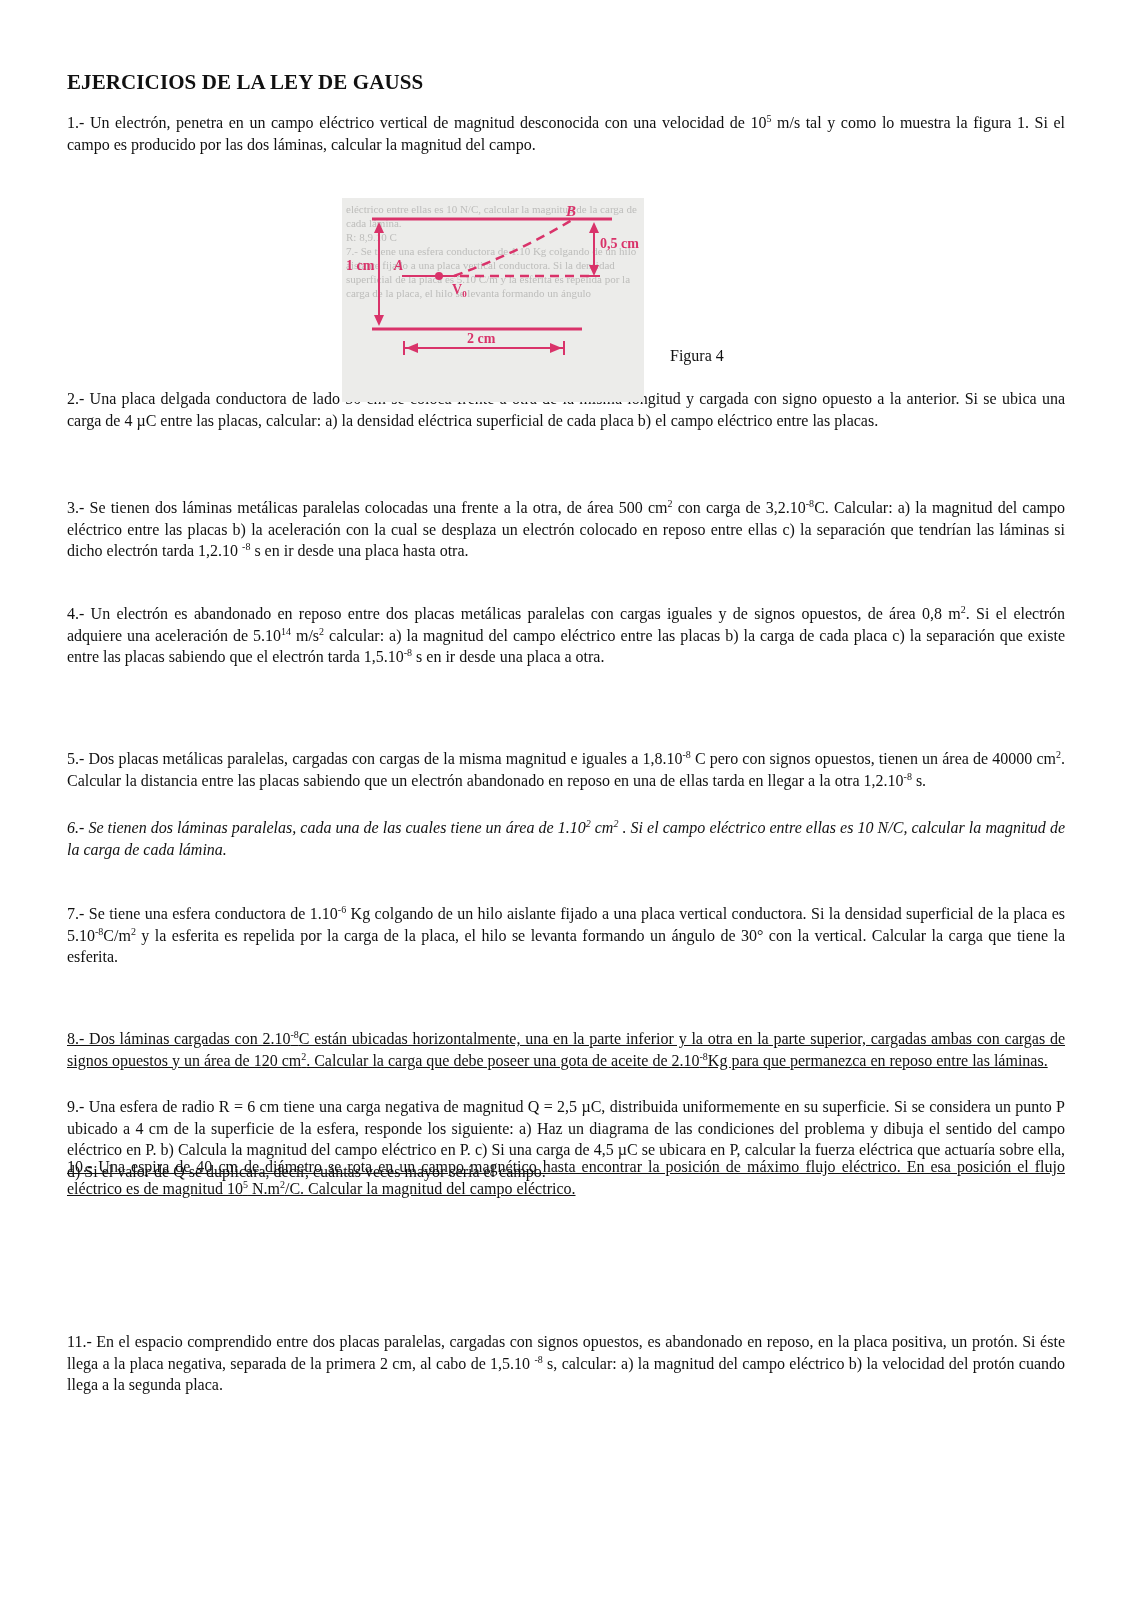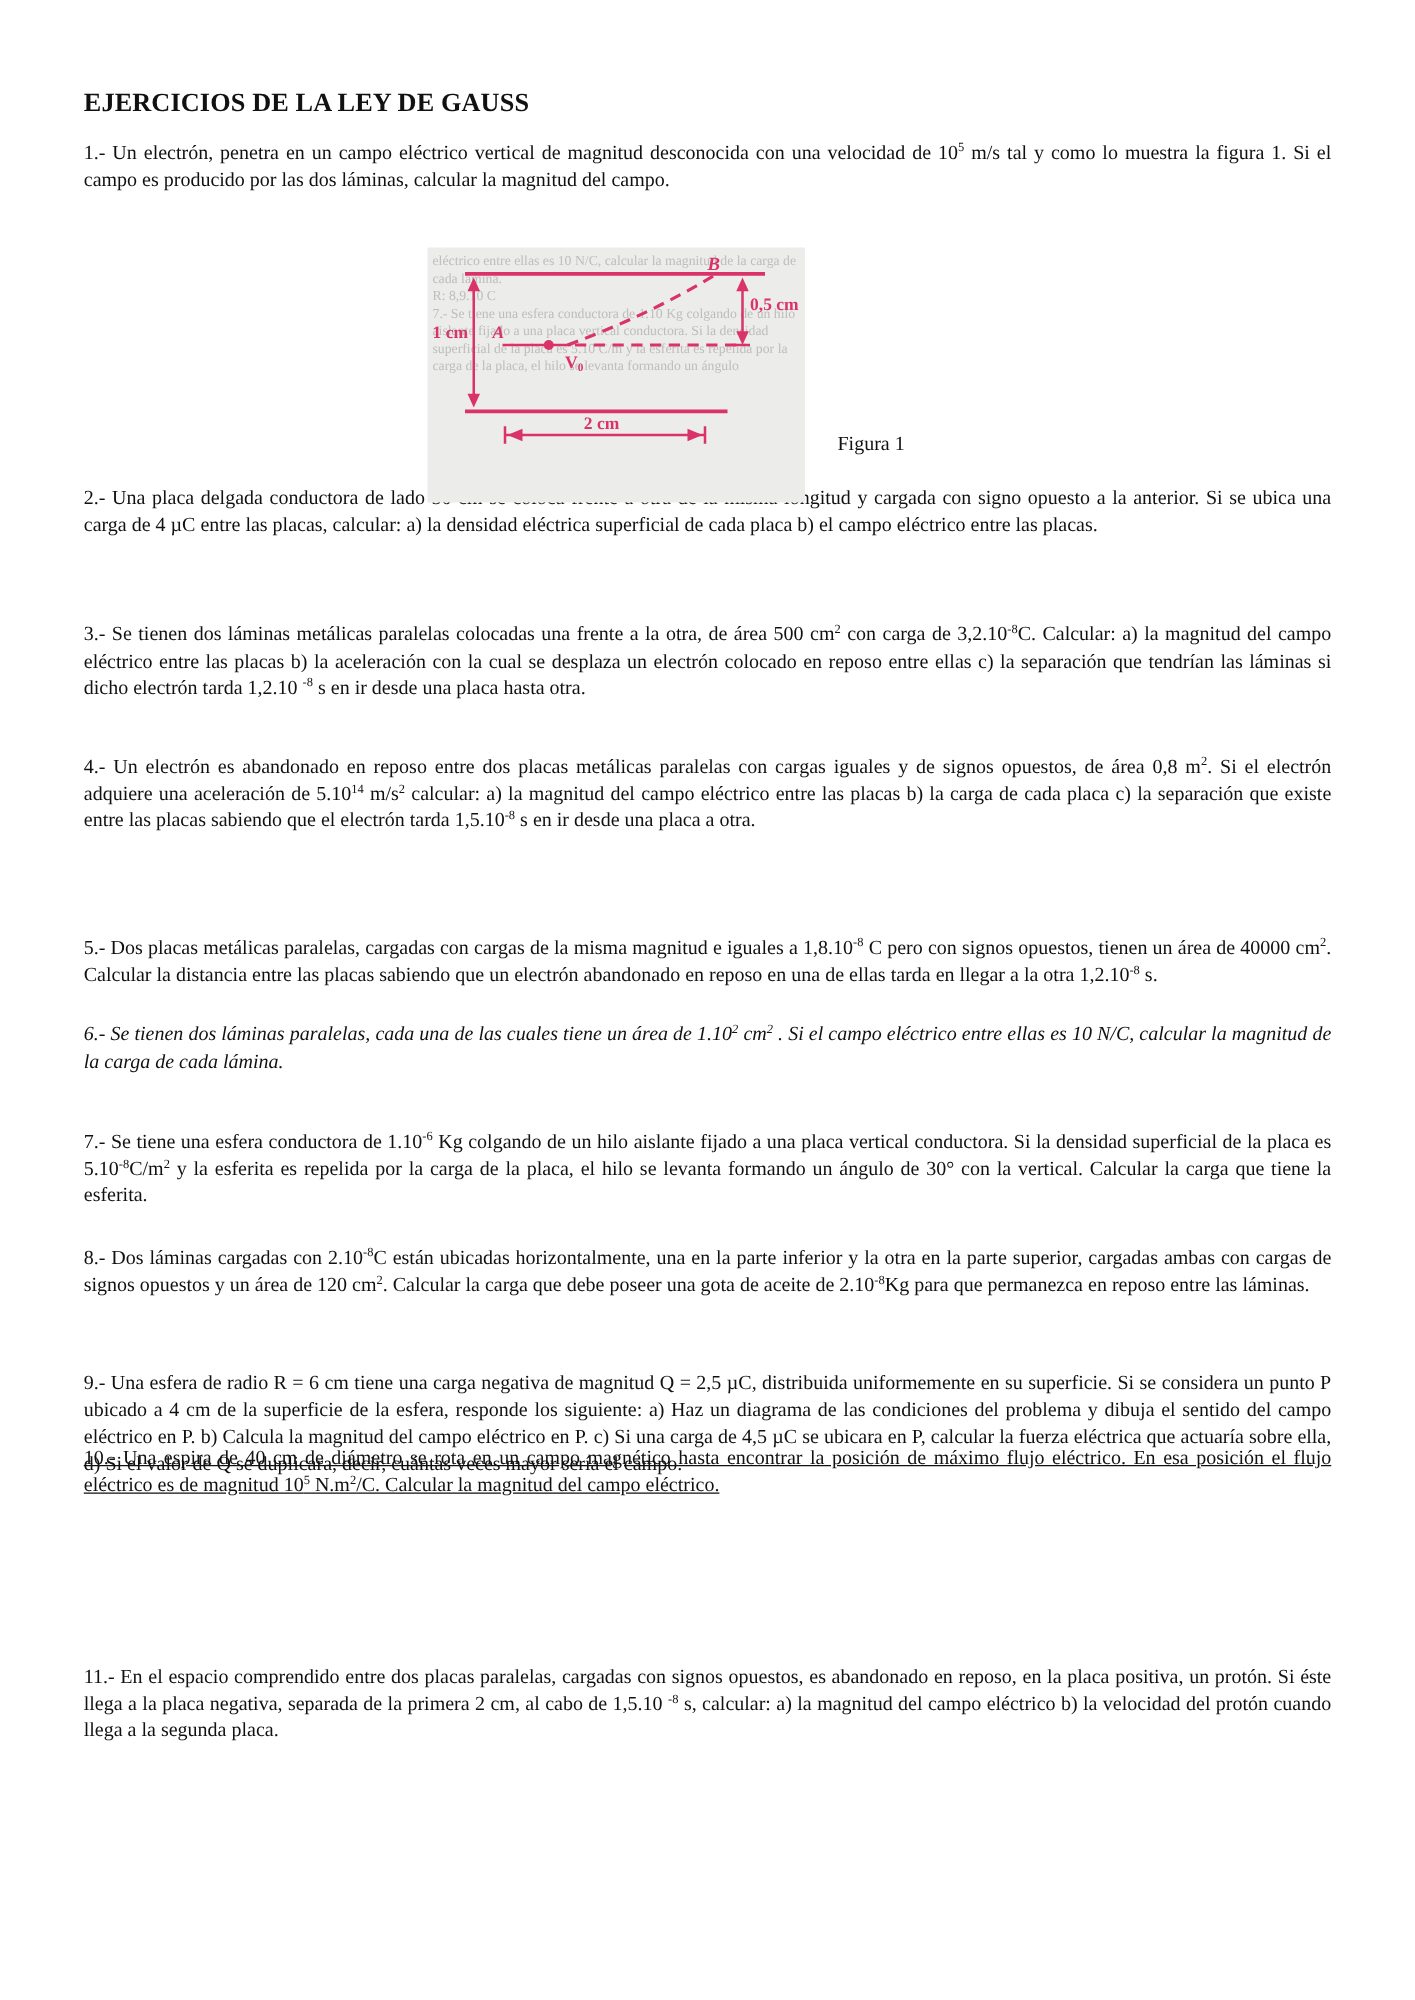--- a/index.html
+++ b/index.html
@@ -23,21 +23,21 @@
   <div class="title">EJERCICIOS DE LA LEY DE GAUSS</div>
 
   <div id="exercises">
       <div class="ex" style="top: 112px;">1.- Un electrón, penetra en un campo eléctrico vertical de magnitud desconocida con una velocidad de 10<sup>5</sup> m/s tal y como lo muestra la figura 1. Si el campo es producido por las dos láminas, calcular la magnitud del campo.</div>
       <div class="ex" style="top: 388px;">2.- Una placa delgada conductora de lado 50 cm se coloca frente a otra de la misma longitud y cargada con signo opuesto a la anterior. Si se ubica una carga de 4 µC  entre las placas, calcular: a) la densidad eléctrica superficial de cada placa b) el campo eléctrico entre las placas.</div>
       <div class="ex" style="top: 497px;">3.- Se tienen dos láminas metálicas paralelas colocadas una frente a la otra, de área 500 cm<sup>2</sup> con carga de 3,2.10<sup>-8</sup>C. Calcular: a) la magnitud del campo eléctrico entre las placas b) la aceleración con la cual se desplaza un electrón colocado en reposo entre ellas c) la separación que tendrían las láminas si dicho electrón tarda 1,2.10 <sup>-8</sup> s en ir desde una placa hasta otra.</div>
       <div class="ex" style="top: 603px;">4.- Un electrón es abandonado en reposo entre dos placas metálicas paralelas con cargas iguales y de signos opuestos, de área 0,8 m<sup>2</sup>. Si el electrón adquiere una aceleración de 5.10<sup>14</sup> m/s<sup>2</sup> calcular: a) la magnitud del campo eléctrico entre las placas b) la carga de cada placa c) la separación que existe entre las placas sabiendo que el electrón tarda 1,5.10<sup>-8</sup> s en ir desde una placa a otra.</div>
       <div class="ex" style="top: 748px;">5.- Dos placas metálicas paralelas, cargadas con cargas de la misma magnitud e iguales a 1,8.10<sup>-8</sup> C pero con signos opuestos, tienen un área de 40000 cm<sup>2</sup>. Calcular la distancia entre las placas sabiendo que un electrón abandonado en reposo en una de ellas tarda en llegar a la otra 1,2.10<sup>-8</sup> s.</div>
       <div class="ex" style="top: 817px; font-style: italic;">6.- Se tienen dos láminas paralelas, cada una de las cuales tiene un área de 1.10<sup>2</sup> cm<sup>2</sup> . Si el campo eléctrico entre ellas es 10 N/C, calcular la magnitud de la carga de cada lámina.</div>
       <div class="ex" style="top: 903px;">7.- Se tiene una esfera conductora de 1.10<sup>-6</sup> Kg colgando de un hilo aislante fijado a una placa vertical conductora. Si la densidad superficial de la placa es 5.10<sup>-8</sup>C/m<sup>2</sup> y la esferita es repelida por la carga de la placa, el hilo se levanta formando un ángulo de 30° con la vertical. Calcular la carga que tiene la esferita.</div>
-      <div class="ex" style="top: 996px;">8.- Dos láminas cargadas con 2.10<sup>-8</sup>C están ubicadas horizontalmente, una en la parte inferior y la otra en la parte superior, cargadas ambas con cargas de signos opuestos y un área de 120 cm<sup>2</sup>. Calcular la carga que debe poseer una gota de aceite de 2.10<sup>-8</sup>Kg para que permanezca en reposo entre las láminas.</div>
+      <div class="ex" style="top: 1028px; text-decoration: underline;">8.- Dos láminas cargadas con 2.10<sup>-8</sup>C están ubicadas horizontalmente, una en la parte inferior y la otra en la parte superior, cargadas ambas con cargas de signos opuestos y un área de 120 cm<sup>2</sup>. Calcular la carga que debe poseer una gota de aceite de 2.10<sup>-8</sup>Kg para que permanezca en reposo entre las láminas.</div>
       <div class="ex" style="top: 1096px;">9.- Una esfera de radio R = 6 cm tiene una carga negativa de magnitud Q = 2,5 µC, distribuida uniformemente en su superficie. Si se considera un punto P ubicado a 4 cm de la superficie de la esfera, responde los siguiente: a) Haz un diagrama de las condiciones del problema y dibuja el sentido del campo eléctrico en P. b) Calcula la magnitud del campo eléctrico en P. c) Si una carga de 4,5 µC se ubicara en P, calcular la fuerza eléctrica que actuaría sobre ella, d) Si el valor de Q se duplicara, decir, cuántas veces mayor sería el campo.</div>
       <div class="ex" style="top: 1156px; text-decoration: underline;">10.- Una espira de 40 cm de diámetro se rota en un campo magnético hasta encontrar la posición de máximo flujo eléctrico. En esa posición el flujo eléctrico es de magnitud 10<sup>5</sup> N.m<sup>2</sup>/C. Calcular la magnitud del campo eléctrico.</div>
       <div class="ex" style="top: 1331px;">11.- En el espacio comprendido entre dos placas paralelas, cargadas con signos opuestos, es abandonado en reposo, en la placa positiva, un protón. Si éste llega a la placa negativa, separada de la primera 2 cm, al cabo de 1,5.10 <sup>-8</sup> s, calcular: a) la magnitud del campo eléctrico b) la velocidad del protón cuando llega a la segunda placa.</div>
     </div>
 
   <div class="figure">
     <div class="bgtext">
       eléctrico entre ellas es 10 N/C, calcular la magnitud de la carga de cada lámina.<br>
       R: 8,9.10 C<br>7.- Se tiene una esfera conductora de 1.10 Kg colgando de un hilo aislante fijado a una placa vertical conductora. Si la densidad superficial de la placa es 5.10 C/m y la esferita es repelida por la carga de la placa, el hilo se levanta formando un ángulo
     </div>
@@ -73,14 +73,14 @@
       <g fill="#d9336a" font-family="Liberation Serif, serif" font-weight="bold">
         <text x="224" y="18" font-size="15" font-style="italic">B</text>
         <text x="52" y="72" font-size="14" font-style="italic">A</text>
         <text x="110" y="96" font-size="14">V<tspan font-size="9" dy="3">0</tspan></text>
         <text x="4" y="72" font-size="14">1 cm</text>
         <text x="258" y="50" font-size="14">0,5 cm</text>
         <text x="125" y="145" font-size="14">2 cm</text>
       </g>
     </svg>
   </div>
-  <div class="figcap">Figura 1</div>
+  <div class="figcap">Figura 4</div>
 </div>
 
 </body></html>

